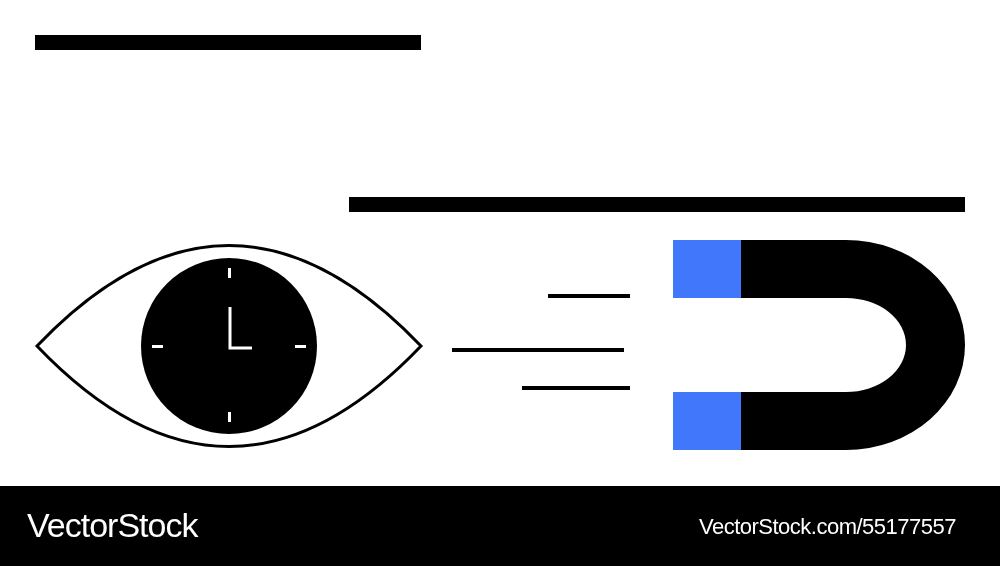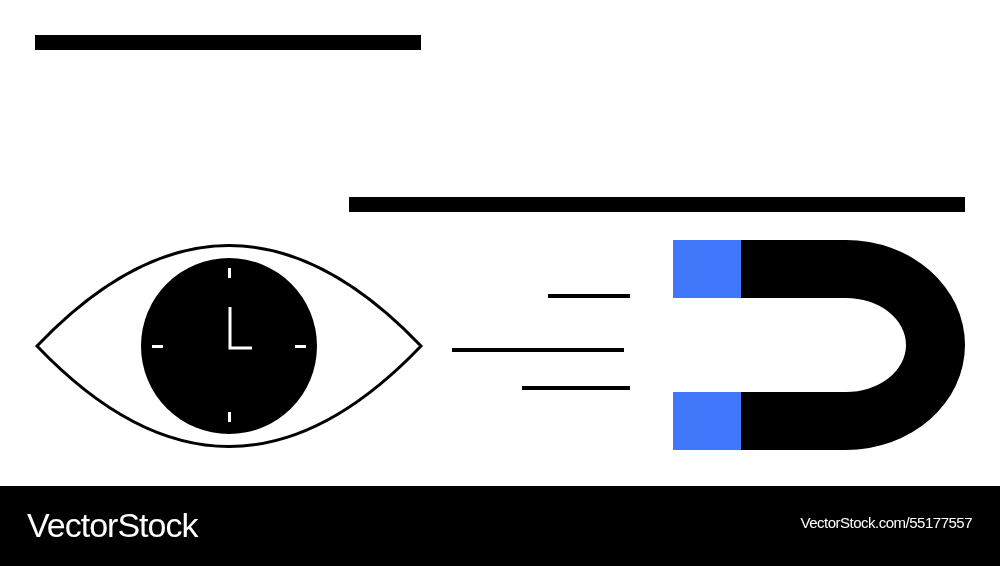--- a/index.html
+++ b/index.html
@@ -1,21 +1,21 @@
 <!DOCTYPE html>
 <html><head>
 <meta charset="utf-8">
 <style>
   html,body{margin:0;padding:0;}
   body{width:1000px;height:566px;position:relative;background:#ffffff;overflow:hidden;font-family:"Liberation Sans",sans-serif;}
   .bar{position:absolute;background:#000;}
   #art{position:absolute;left:0;top:0;width:1000px;height:486px;}
   .footer{position:absolute;left:0;top:486px;width:1000px;height:96px;background:#000;color:#fff;}
   .brand{position:absolute;left:27px;top:20px;font-size:34px;letter-spacing:-1px;}
-  .url{position:absolute;right:28px;top:28px;font-size:15px;letter-spacing:-0.5px;}
+  .url{position:absolute;right:44px;top:28px;font-size:22px;letter-spacing:-0.5px;}
 </style>
 </head>
 <body>
 
 <div class="bar" style="left:35px;top:35px;width:386px;height:15px;"></div>
 <div class="bar" style="left:349px;top:197px;width:616px;height:15px;"></div>
 
 <svg id="art" viewBox="0 0 1000 486">
   <g>
     <path d="M37,346 Q229,145 421,346 Q229,547 37,346 Z" fill="none" stroke="#000" stroke-width="3"></path>

